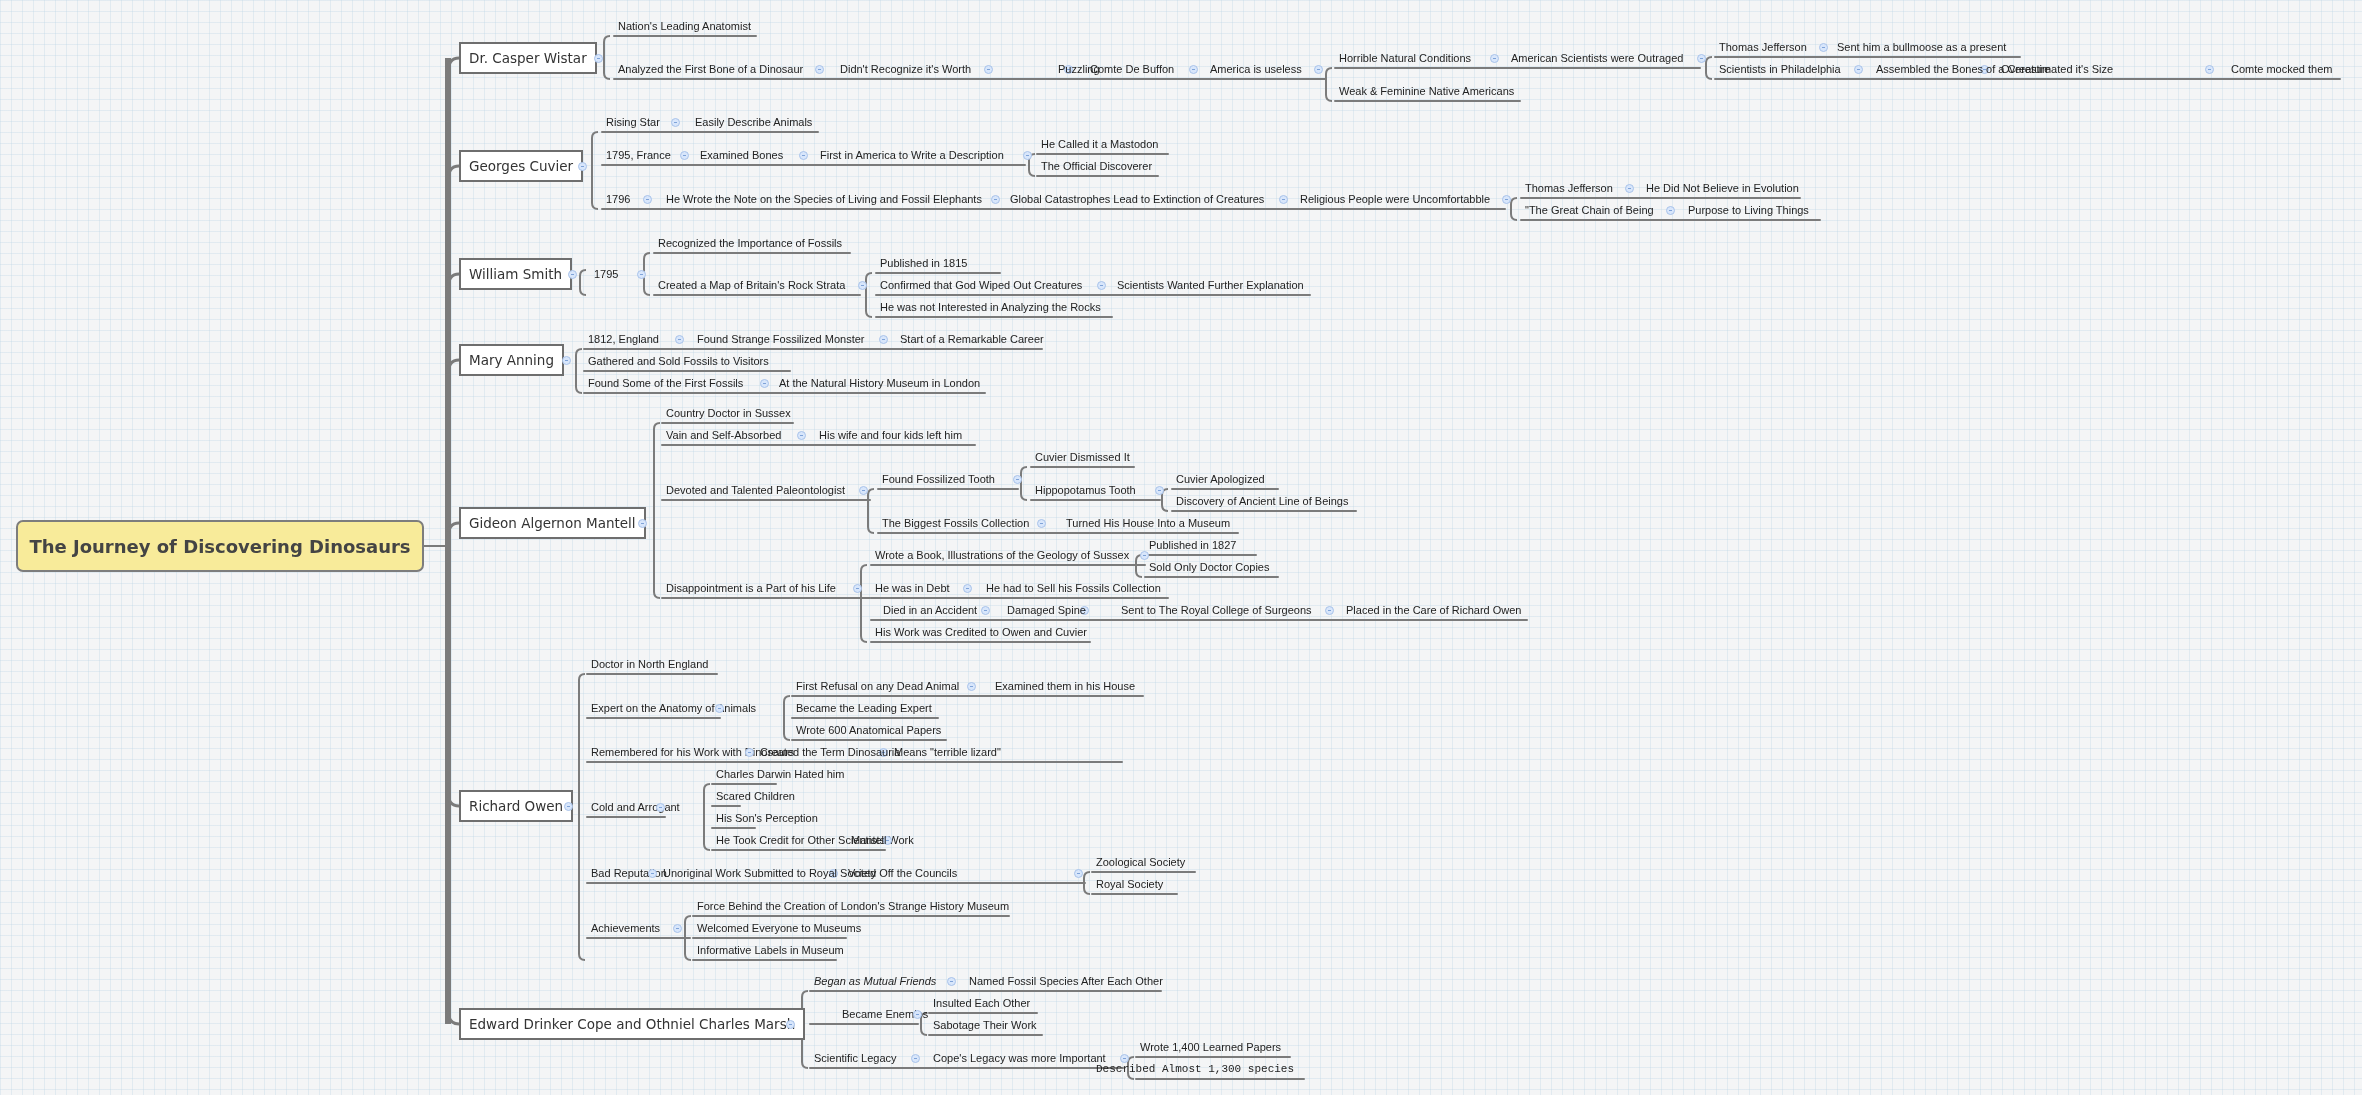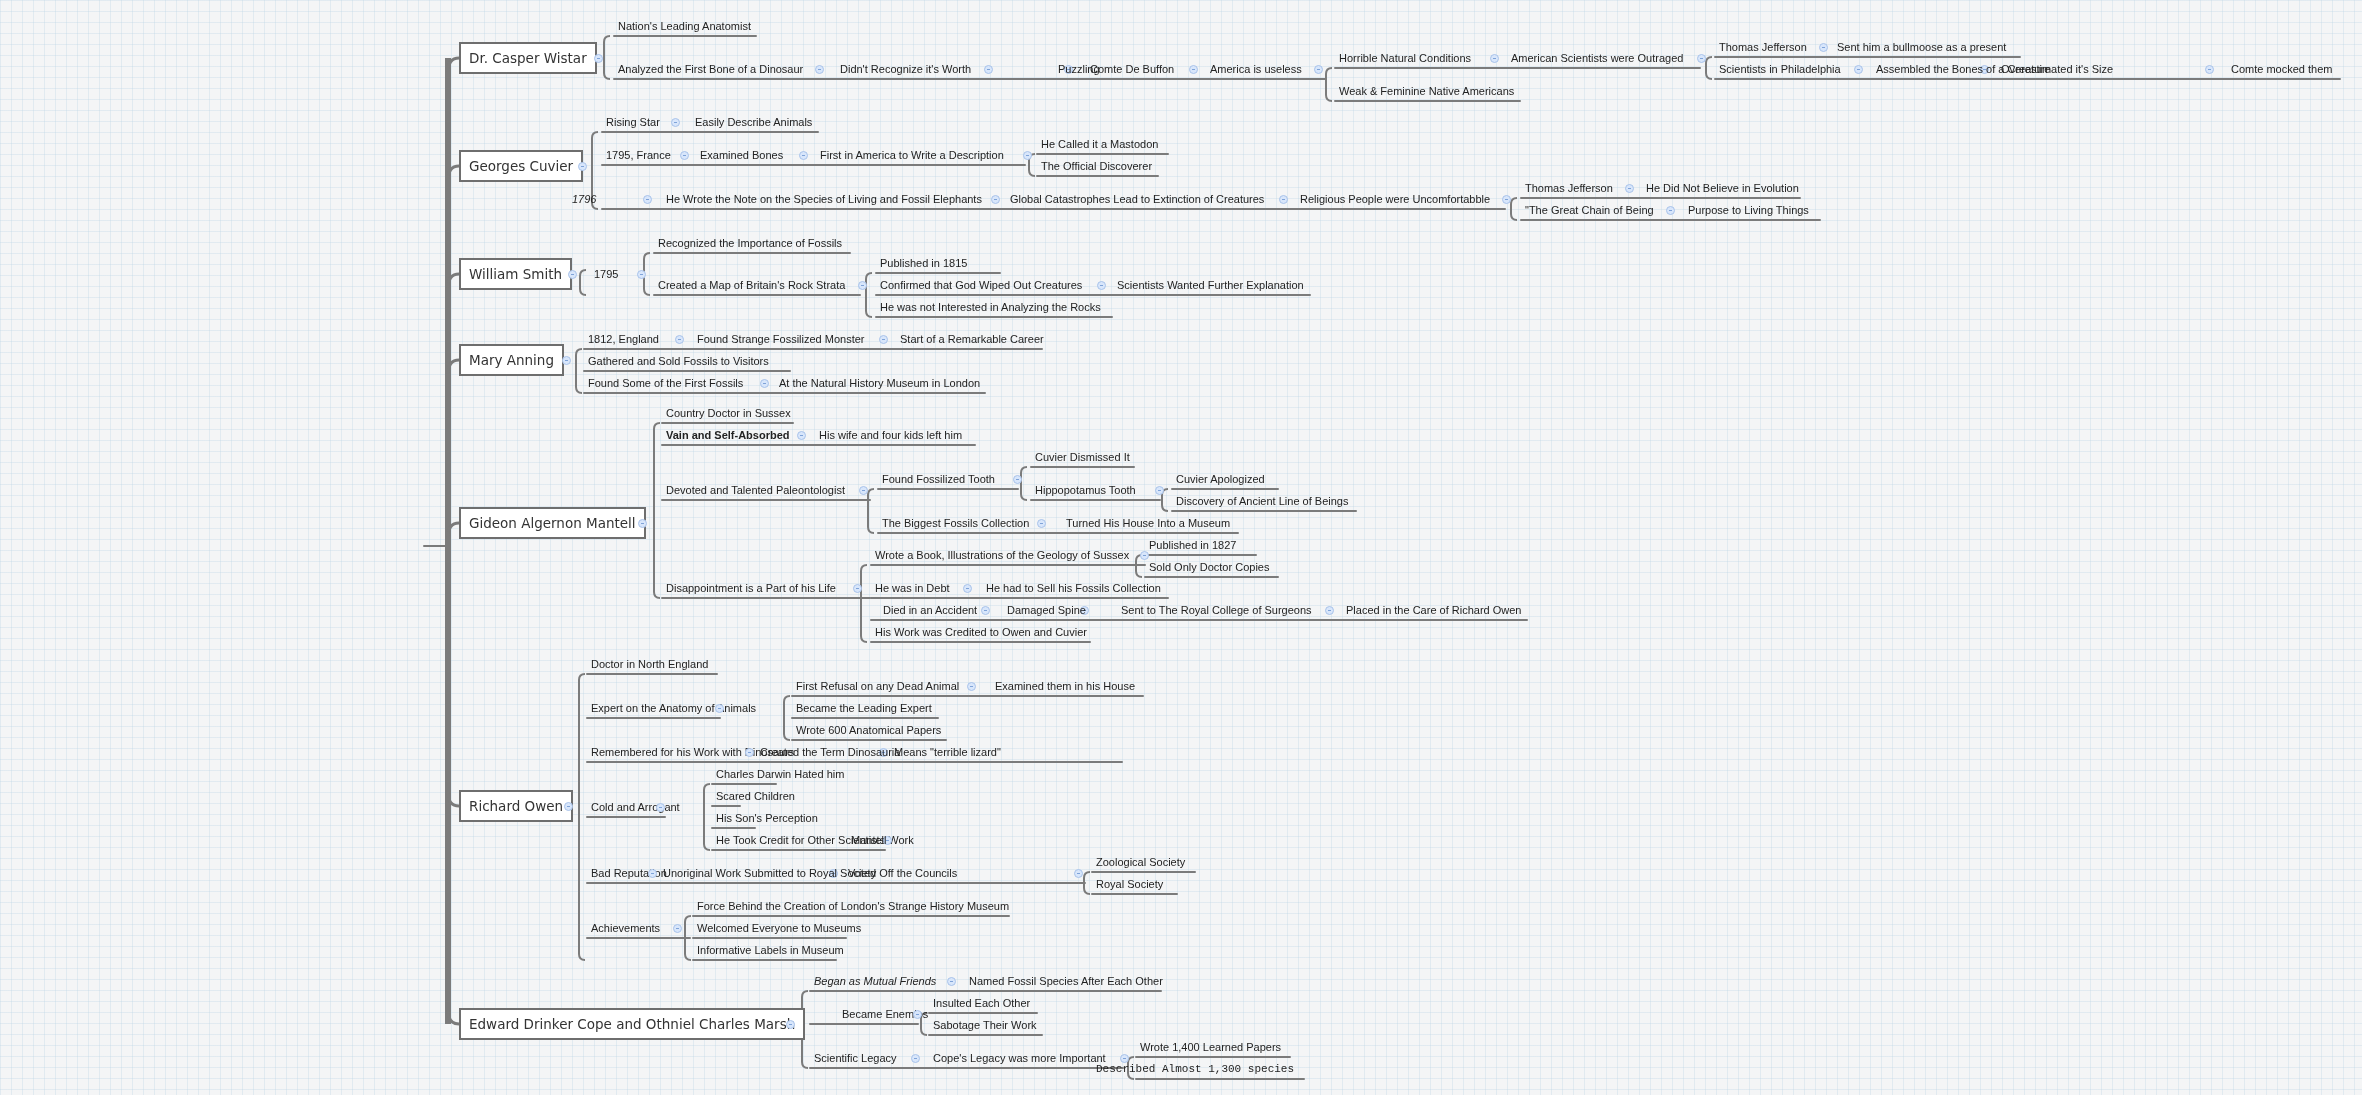--- a/index.html
+++ b/index.html
@@ -136,20 +136,21 @@
       <path d="M585 674 Q579 674 579 680 L579 954 Q579 960 585 960" fill="none" stroke="#7b7b7b" stroke-width="2"></path>
       <path d="M790 696 Q784 696 784 702 L784 734 Q784 740 790 740" fill="none" stroke="#7b7b7b" stroke-width="2"></path>
       <path d="M710 784 Q704 784 704 790 L704 844 Q704 850 710 850" fill="none" stroke="#7b7b7b" stroke-width="2"></path>
       <path d="M1090 872 Q1084 872 1084 878 L1084 888 Q1084 894 1090 894" fill="none" stroke="#7b7b7b" stroke-width="2"></path>
       <path d="M691 916 Q685 916 685 922 L685 954 Q685 960 691 960" fill="none" stroke="#7b7b7b" stroke-width="2"></path>
       <path d="M808 991 Q802 991 802 997 L802 1062 Q802 1068 808 1068" fill="none" stroke="#7b7b7b" stroke-width="2"></path>
       <path d="M927 1013 Q921 1013 921 1019 L921 1029 Q921 1035 927 1035" fill="none" stroke="#7b7b7b" stroke-width="2"></path>
       <path d="M1134 1057 Q1128 1057 1128 1063 L1128 1073 Q1128 1079 1134 1079" fill="none" stroke="#7b7b7b" stroke-width="2"></path>
     </svg>
 
+  <div class="central">The Journey of Discovering Dinosaurs</div>
 
   <div class="main" style="left:459px;top:42px;">Dr. Casper Wistar</div>
   <div class="main" style="left:459px;top:150px;">Georges Cuvier</div>
   <div class="main" style="left:459px;top:258px;">William Smith</div>
   <div class="main" style="left:459px;top:344px;">Mary Anning</div>
   <div class="main" style="left:459px;top:507px;">Gideon Algernon Mantell</div>
   <div class="main" style="left:459px;top:790px;">Richard Owen</div>
   <div class="main" style="left:459px;top:1008px;">Edward Drinker Cope and Othniel Charles Marsh</div>
 
   <span class="tog" style="left:594px;top:54px;"></span>
@@ -191,21 +192,21 @@
       <span class="tog" style="left: 671px; top: 118px;"></span>
       <span class="leaf" style="left: 695px; top: 115px;">Easily Describe Animals</span>
       <span class="leaf" style="left: 606px; top: 148px;">1795, France</span>
       <span class="tog" style="left: 680px; top: 151px;"></span>
       <span class="tog" style="left: 799px; top: 151px;"></span>
       <span class="tog" style="left: 1023px; top: 151px;"></span>
       <span class="leaf" style="left: 700px; top: 148px;">Examined Bones</span>
       <span class="leaf" style="left: 820px; top: 148px;">First in America to Write a Description</span>
       <span class="leaf" style="left: 1041px; top: 137px;">He Called it a Mastodon</span>
       <span class="leaf" style="left: 1041px; top: 159px;">The Official Discoverer</span>
-      <span class="leaf" style="left: 572px; top: 192px; font-style: italic;">1796</span>
+      <span class="leaf" style="left: 606px; top: 192px;">1796</span>
       <span class="tog" style="left: 643px; top: 195px;"></span>
       <span class="tog" style="left: 991px; top: 195px;"></span>
       <span class="tog" style="left: 1279px; top: 195px;"></span>
       <span class="tog" style="left: 1502px; top: 195px;"></span>
       <span class="leaf" style="left: 666px; top: 192px;">He Wrote the Note on the Species of Living and Fossil Elephants</span>
       <span class="leaf" style="left: 1010px; top: 192px;">Global Catastrophes Lead to Extinction of Creatures</span>
       <span class="leaf" style="left: 1300px; top: 192px;">Religious People were Uncomfortabble</span>
       <span class="leaf" style="left: 1525px; top: 181px;">Thomas Jefferson</span>
       <span class="tog" style="left: 1625px; top: 184px;"></span>
       <span class="leaf" style="left: 1646px; top: 181px;">He Did Not Believe in Evolution</span>
@@ -225,21 +226,21 @@
       <span class="leaf" style="left: 588px; top: 332px;">1812, England</span>
       <span class="tog" style="left: 675px; top: 335px;"></span>
       <span class="tog" style="left: 879px; top: 335px;"></span>
       <span class="leaf" style="left: 697px; top: 332px;">Found Strange Fossilized Monster</span>
       <span class="leaf" style="left: 900px; top: 332px;">Start of a Remarkable Career</span>
       <span class="leaf" style="left: 588px; top: 354px;">Gathered and Sold Fossils to Visitors</span>
       <span class="leaf" style="left: 588px; top: 376px;">Found Some of the First Fossils</span>
       <span class="tog" style="left: 760px; top: 379px;"></span>
       <span class="leaf" style="left: 779px; top: 376px;">At the Natural History Museum in London</span>
       <span class="leaf" style="left: 666px; top: 406px;">Country Doctor in Sussex</span>
-      <span class="leaf" style="left: 666px; top: 428px; font-weight: bold;">Vain and Self-Absorbed</span>
+      <span class="leaf" style="left: 666px; top: 428px;">Vain and Self-Absorbed</span>
       <span class="tog" style="left: 797px; top: 431px;"></span>
       <span class="leaf" style="left: 819px; top: 428px;">His wife and four kids left him</span>
       <span class="leaf" style="left: 666px; top: 483px;">Devoted and Talented Paleontologist</span>
       <span class="tog" style="left: 859px; top: 486px;"></span>
       <span class="leaf" style="left: 882px; top: 472px;">Found Fossilized Tooth</span>
       <span class="tog" style="left: 1013px; top: 475px;"></span>
       <span class="leaf" style="left: 1035px; top: 450px;">Cuvier Dismissed It</span>
       <span class="leaf" style="left: 1035px; top: 483px;">Hippopotamus Tooth</span>
       <span class="tog" style="left: 1155px; top: 486px;"></span>
       <span class="leaf" style="left: 1176px; top: 472px;">Cuvier Apologized</span>

